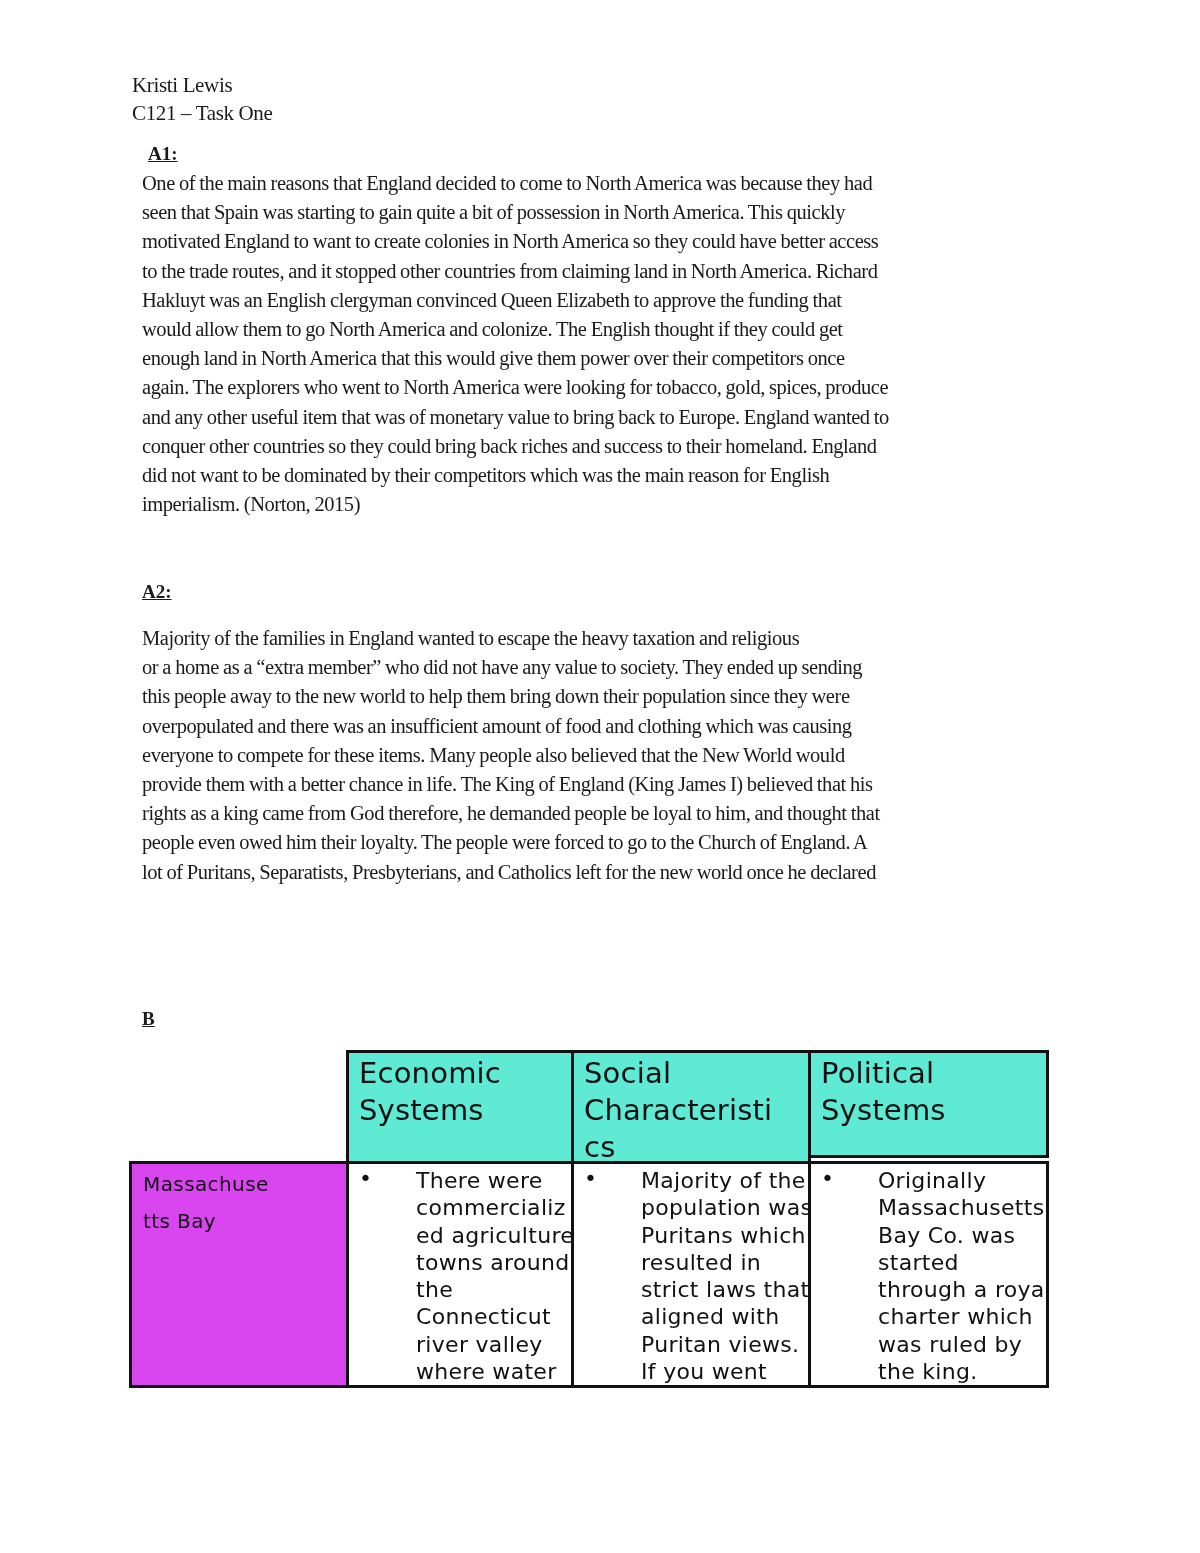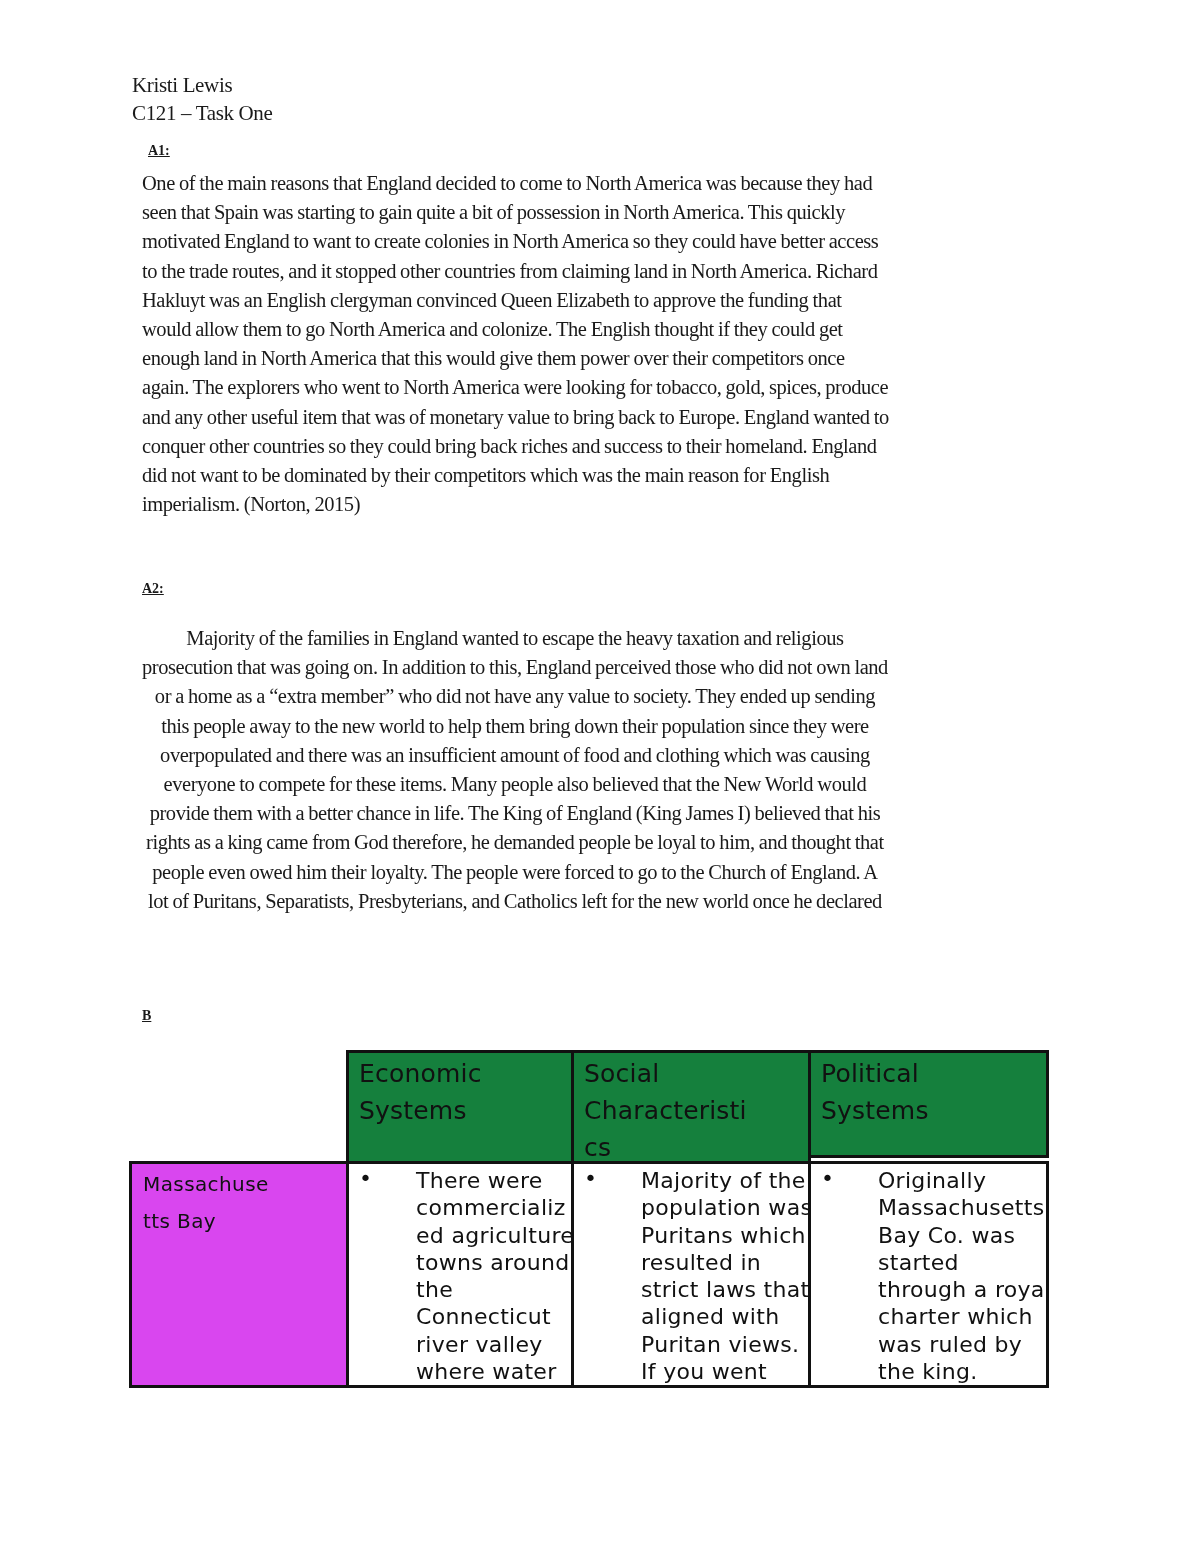--- a/index.html
+++ b/index.html
@@ -1,27 +1,27 @@
 <!DOCTYPE html>
 <html><head>
 <meta charset="utf-8">
 <style>
   html, body { margin: 0; padding: 0; background: #ffffff; }
   body { width: 1200px; height: 1553px; position: relative; overflow: hidden; }
   .page { position: absolute; left: 0; top: 0; width: 1200px; height: 1553px; background: #fff; }
   .serif { font-family: "Liberation Serif", "DejaVu Serif", serif; color: #1a1a1a; }
   .line { position: absolute; left: 132px; font-size: 21px; line-height: 29px; white-space: nowrap; letter-spacing: -0.35px; }
-  .heading { position: absolute; font-size: 14px; font-weight: bold; text-decoration: underline; font-family: "Liberation Serif", "DejaVu Serif", serif; color:#1a1a1a; }
+  .heading { position: absolute; font-size: 19px; font-weight: bold; text-decoration: underline; font-family: "Liberation Serif", "DejaVu Serif", serif; color:#1a1a1a; }
   .para { position: absolute; left: 142px; font-size: 20.5px; line-height: 29.2px; letter-spacing: -0.45px; word-spacing: -0.5px; }
   .para span { display: block; white-space: nowrap; }
 
   
   .tbl { position: absolute; left: 129px; top: 1050px; }
   .cell { position: absolute; box-sizing: border-box; font-family: "DejaVu Sans", sans-serif; color: #111; overflow: hidden; }
-  .hdr { background: #15803d; border: 3px solid #111; font-size: 25px; line-height: 37px; padding: 2px 0 0 10px; letter-spacing: 0.2px; }
+  .hdr { background: #5eead4; border: 3px solid #111; font-size: 29px; line-height: 37px; padding: 2px 0 0 10px; letter-spacing: 0.2px; }
   .rowhdr { background: #d946ef; border: 3px solid #111; font-size: 20px; line-height: 37px; padding: 2px 0 0 11px; letter-spacing: 0.4px; }
   .body { background: #fff; border: 3px solid #111; font-size: 22px; line-height: 27.3px; padding: 3px 0 0 0; letter-spacing: 0.3px; }
   .bullet { position: absolute; left: 10px; top: 5px; font-size: 22px; line-height: 20px; }
   .btext { position: absolute; left: 45px; top: 3px; right: 2px; }
   .btext span { display: block; white-space: nowrap; margin-left: 22px; }
 </style>
 </head>
 <body>
 
 <div class="page">
@@ -39,23 +39,22 @@
     <span>would allow them to go North America and colonize. The English thought if they could get</span>
     <span>enough land in North America that this would give them power over their competitors once</span>
     <span>again. The explorers who went to North America were looking for tobacco, gold, spices, produce</span>
     <span>and any other useful item that was of monetary value to bring back to Europe. England wanted to</span>
     <span>conquer other countries so they could bring back riches and success to their homeland. England</span>
     <span>did not want to be dominated by their competitors which was the main reason for English</span>
     <span>imperialism. (Norton, 2015)</span>
   </div>
 
   <div class="heading" style="left:142px; top:581px;">A2:</div>
-  <div class="para serif" style="top:624px;text-align:center;">
+  <div class="para serif" style="top:624px;">
     <span>Majority of the families in England wanted to escape the heavy taxation and religious</span>
-    <span>prosecution that was going on. In addition to this, England perceived those who did not own land</span>
     <span>or a home as a “extra member” who did not have any value to society. They ended up sending</span>
     <span>this people away to the new world to help them bring down their population since they were</span>
     <span>overpopulated and there was an insufficient amount of food and clothing which was causing</span>
     <span>everyone to compete for these items. Many people also believed that the New World would</span>
     <span>provide them with a better chance in life. The King of England (King James I) believed that his</span>
     <span>rights as a king came from God therefore, he demanded people be loyal to him, and thought that</span>
     <span>people even owed him their loyalty. The people were forced to go to the Church of England. A</span>
     <span>lot of Puritans, Separatists, Presbyterians, and Catholics left for the new world once he declared</span>
   </div>
 

